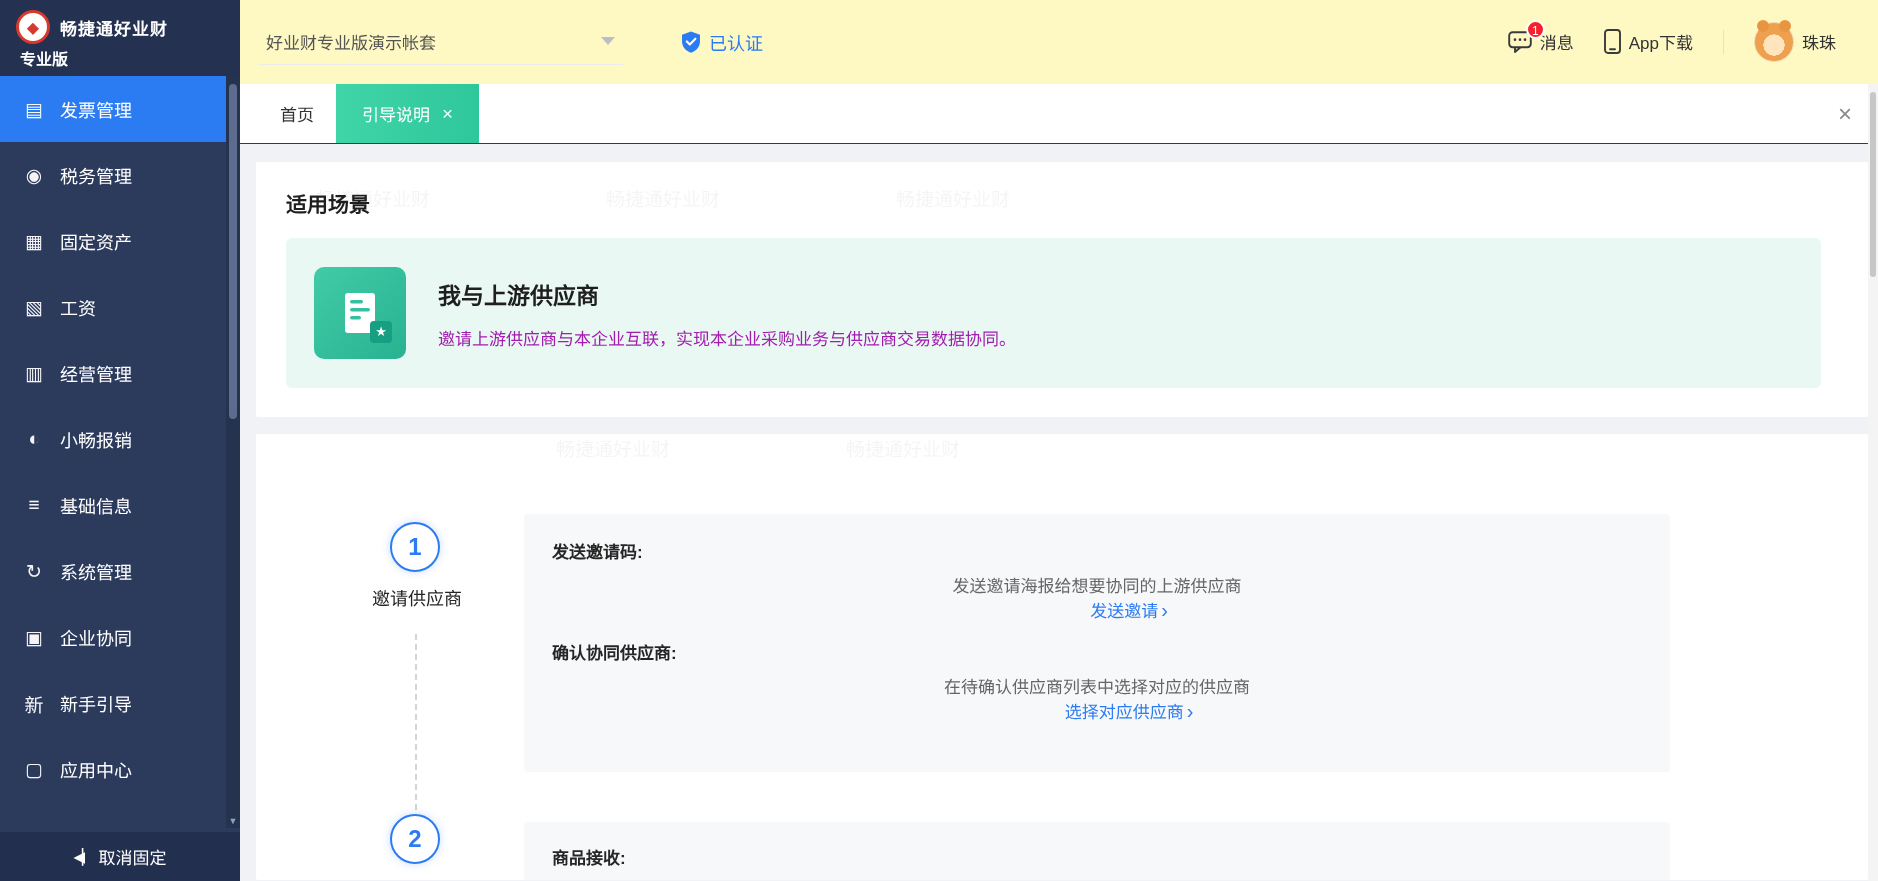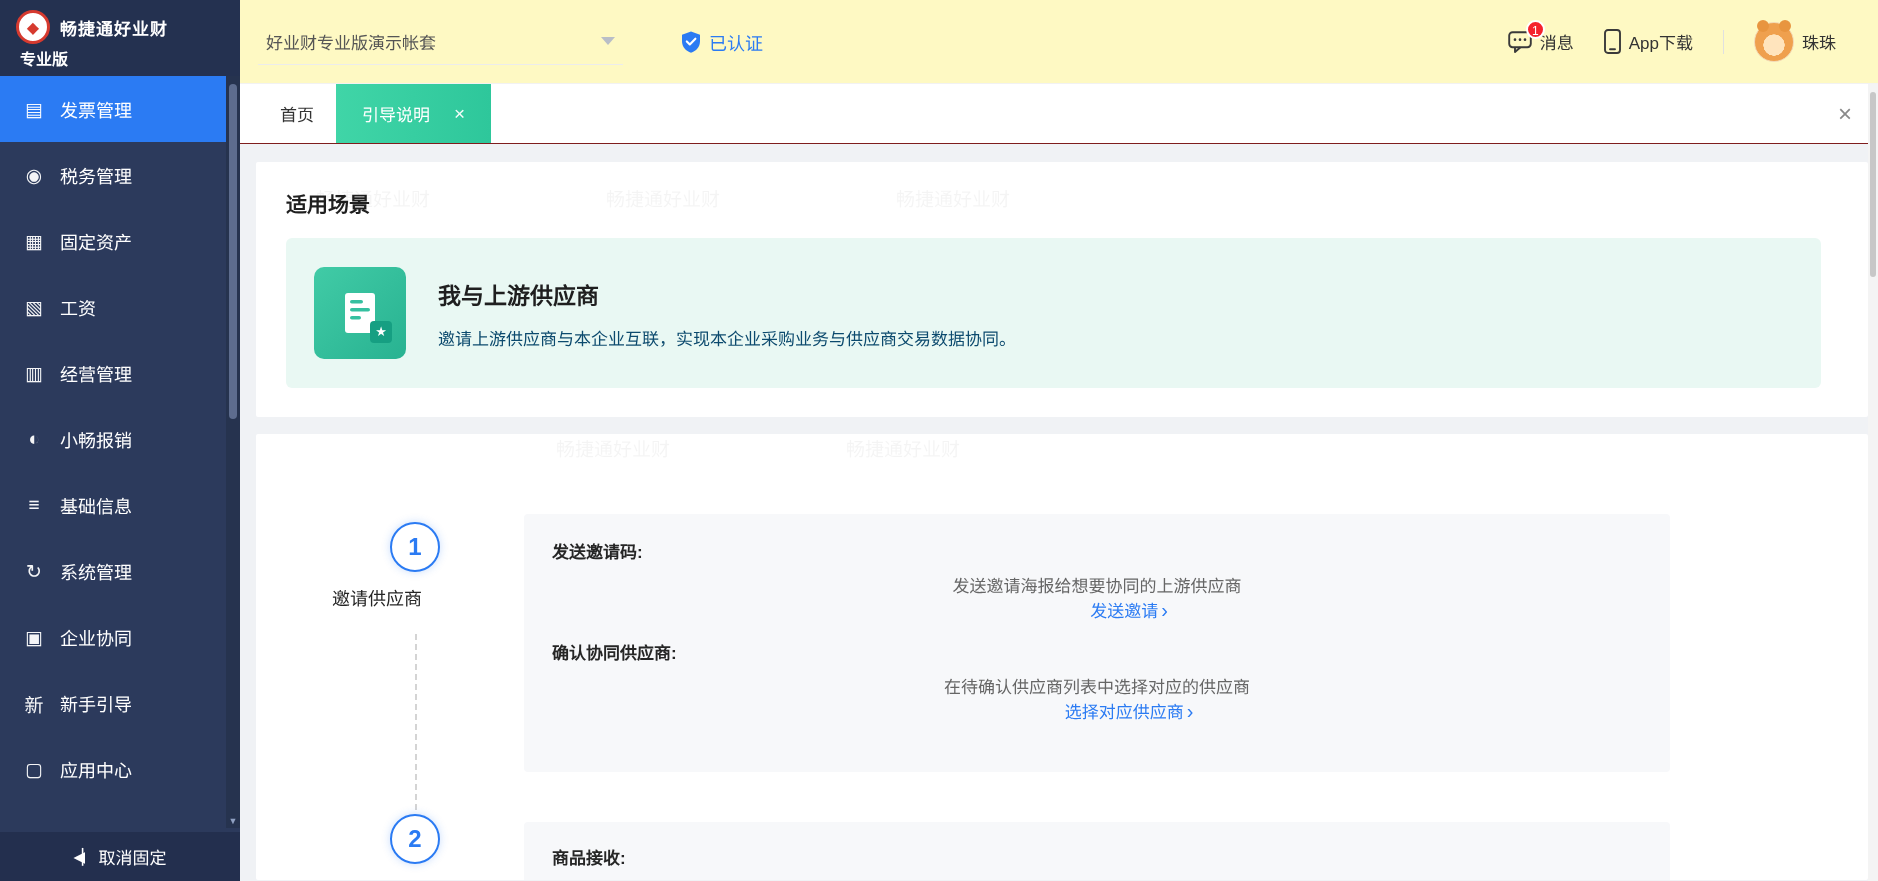--- a/index.html
+++ b/index.html
@@ -43,49 +43,49 @@
   .avatar { width:40px; height:40px; border-radius:50%; flex:0 0 auto; position:relative;
             background:radial-gradient(circle at 50% 58%, #ffe4bd 0 36%, #efa04e 37% 100%); border:1px solid #f3d9b5; }
   .avatar::before, .avatar::after { content:""; position:absolute; top:-3px; width:12px; height:12px; border-radius:50%; background:#e8953f; }
   .avatar::before { left:2px; } .avatar::after { right:2px; }
 
   
   .tabbar { position:absolute; left:240px; top:84px; right:0; height:60px; background:#fff; border-bottom:1px solid #7f1d1d;
             display:flex; align-items:stretch; z-index:4; }
   .tab { display:flex; align-items:center; padding:0 22px; font-size:17px; color:#333; cursor:pointer; }
   .tab.home { margin-left:18px; }
-  .tab.active { background:linear-gradient(90deg,#40d5a7,#2ec79b); color:#fff; padding:8px 26px; gap:24px; }
+  .tab.active { background:linear-gradient(90deg,#40d5a7,#2ec79b); color:#fff; padding:8px 26px; gap:12px; }
   .tab-close { font-size:19px; line-height:1; opacity:.95; cursor:pointer; }
   .tabbar-close { position:absolute; right:26px; top:0; height:100%; display:flex; align-items:center; font-size:24px; color:#8a8a8a; cursor:pointer; }
 
   
   .content { position:absolute; left:240px; top:144px; right:0; bottom:0; background:#f0f2f5; overflow:hidden; }
   .panel { position:relative; background:#fff; margin:18px 10px 0 16px; padding:26px 30px; border-radius:2px; }
   .panel h2 { font-size:21px; font-weight:bold; color:#1f1f1f; }
   .wm { position:absolute; opacity:.04; font-size:19px; color:#000; pointer-events:none; white-space:nowrap; }
 
   .scenario { height:255px; }
   .scenario-card { position:relative; margin-top:20px; width:1535px; height:150px; background:#e9f8f3; border-radius:6px;
                    display:flex; align-items:center; padding-left:28px; }
   .scenario-icon { position:relative; width:92px; height:92px; border-radius:10px; background:linear-gradient(135deg,#41cba6,#28b291);
                    display:flex; align-items:center; justify-content:center; flex:0 0 auto; }
   .scenario-icon .star { position:absolute; right:14px; bottom:16px; width:22px; height:22px; background:#169f82; color:#fff;
                          border-radius:4px; font-size:13px; line-height:22px; text-align:center; }
   .sc-text { margin-left:32px; }
   .sc-title { font-size:23px; font-weight:bold; color:#1f1f1f; }
-  .sc-desc { margin-top:14px; font-size:17px; color:#0c4a6e; }
+  .sc-desc { margin-top:14px; font-size:17px; color:#a21caf; }
 
   .guide { margin-top:17px; height:446px; overflow:hidden; }
   .guide-body { position:relative; margin-top:24px; height:390px; }
   .step-circle { position:absolute; left:104px; width:50px; height:50px; background:#fff; border:2px solid #2b7bf3; border-radius:50%;
                  color:#2b7bf3; font-size:24px; font-weight:bold; display:flex; align-items:center; justify-content:center;
                  box-shadow:0 0 8px rgba(43,123,243,.25); z-index:2; }
   .step-circle.c1 { top:38px; }
   .step-circle.c2 { top:330px; }
-  .step-label { position:absolute; left:46px; top:100px; width:170px; font-size:18px; color:#262626; }
+  .step-label { position:absolute; left:46px; top:100px; width:170px; text-align:center; font-size:18px; color:#262626; }
   .step-line { position:absolute; left:129px; top:150px; height:176px; border-left:2px dashed #d4d4d4; }
   .gpanel { position:absolute; left:238px; width:1146px; background:#f7f8fa; border-radius:4px; padding:24px 28px; }
   .gpanel.p1 { top:30px; height:258px; }
   .gpanel.p2 { top:338px; height:130px; padding-top:22px; }
   .g-group + .g-group { margin-top:17px; }
   .g-title { font-size:17px; font-weight:600; color:#262626; }
   .g-line { margin-top:9px; display:flex; align-items:center; font-size:17px; color:#666;flex-direction:column; }
   .g-link { margin-left:64px; display:flex; align-items:center; gap:3px; color:#2b7bf3; cursor:pointer; text-decoration:none; font-size:17px; }
   .g-link .chev { font-size:20px; line-height:1; }
 

